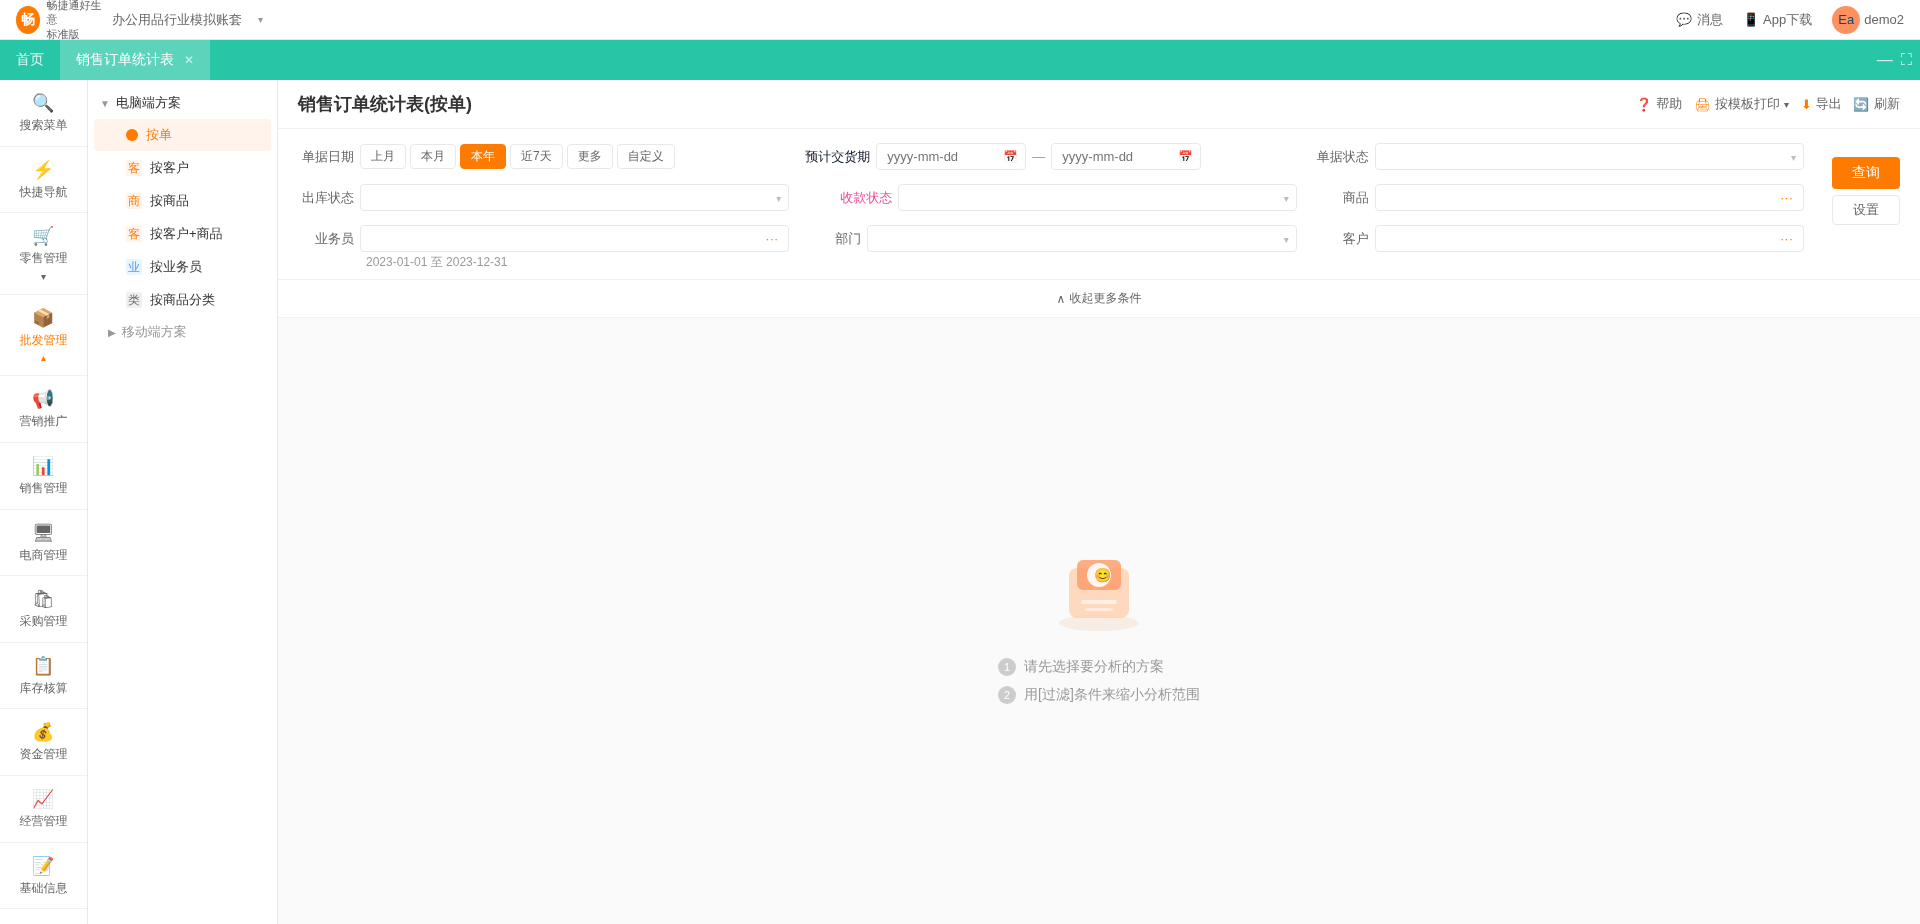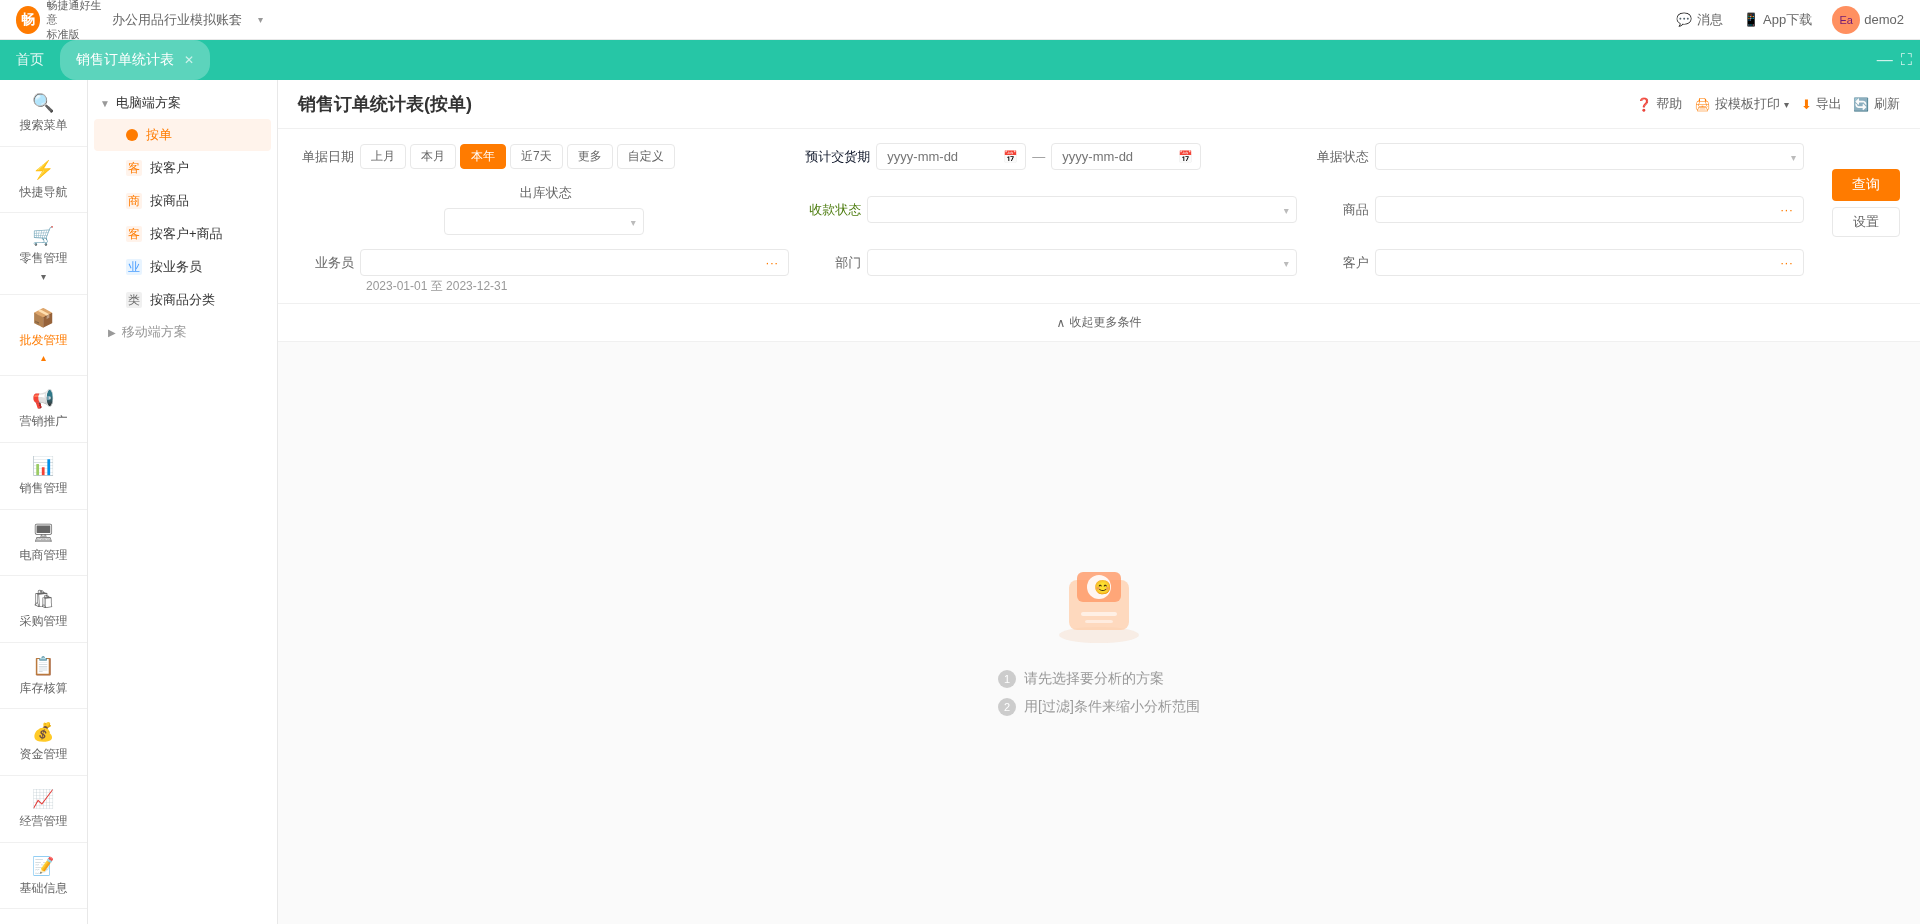--- a/index.html
+++ b/index.html
@@ -8,25 +8,25 @@
     
     .top-bar { height: 40px; background: #fff; display: flex; align-items: center; justify-content: space-between; padding: 0 16px; border-bottom: 1px solid #e8e8e8; position: fixed; top: 0; left: 0; right: 0; z-index: 100; }
     .top-bar-left { display: flex; align-items: center; gap: 8px; }
     .logo-area { display: flex; align-items: center; gap: 6px; width: 88px; }
     .logo-icon { width: 28px; height: 28px; background: #ff7b00; border-radius: 50%; display: flex; align-items: center; justify-content: center; color: white; font-size: 14px; font-weight: bold; }
     .logo-text { font-size: 11px; color: #666; line-height: 1.3; }
     .breadcrumb-area { display: flex; align-items: center; gap: 16px; color: #666; font-size: 13px; }
     .breadcrumb-dropdown { color: #999; font-size: 10px; cursor: pointer; }
     .top-bar-right { display: flex; align-items: center; gap: 20px; }
     .top-bar-item { display: flex; align-items: center; gap: 4px; color: #666; font-size: 13px; cursor: pointer; }
-    .avatar { width: 28px; height: 28px; border-radius: 50%; background: #ff9060; display: flex; align-items: center; justify-content: center; color: #701a75; font-size: 11px; }
+    .avatar { width: 28px; height: 28px; border-radius: 50%; background: #ff9060; display: flex; align-items: center; justify-content: center; color: #0c4a6e; font-size: 13px; }
 
     
     .tab-bar { height: 40px; background: #26c6a6; display: flex; align-items: center; padding: 0 0; position: fixed; top: 40px; left: 0; right: 0; z-index: 99; }
-    .tab-item { height: 40px; display: flex; align-items: center; padding: 0 16px; color: rgba(255,255,255,0.85); font-size: 14px; cursor: pointer; gap: 6px; border-radius: 16px; }
+    .tab-item { height: 40px; display: flex; align-items: center; padding: 0 16px; color: rgba(255,255,255,0.85); font-size: 14px; cursor: pointer; gap: 6px; }
     .tab-item.home { background: transparent; }
     .tab-item.active { background: rgba(255,255,255,0.25); color: #fff; }
     .tab-close { font-size: 12px; color: rgba(255,255,255,0.7); margin-left: 4px; cursor: pointer; }
     .tab-bar-right { margin-left: auto; display: flex; align-items: center; padding-right: 8px; gap: 8px; }
     .tab-win-btn { color: rgba(255,255,255,0.8); font-size: 16px; cursor: pointer; }
 
     
     .layout { display: flex; position: fixed; top: 80px; left: 0; right: 0; bottom: 0; }
 
     
@@ -289,31 +289,31 @@
           <div style="display:flex; align-items:center; gap:6px;">
             <span style="color:#666; font-size:13px; white-space:nowrap; min-width:56px; text-align:right;">单据状态</span>
             <div style="position:relative; flex:1;">
               <select class="filter-select" style="width:100%;">
                 <option value=""></option>
               </select>
               <span style="position:absolute; right:8px; top:50%; transform:translateY(-50%); color:#bbb; font-size:10px; pointer-events:none;">▾</span>
             </div>
           </div>
 
-          <div style="display:flex; align-items:center; gap:6px;flex-direction:column;">
+          <div style="display:flex; align-items:center; gap:6px;">
             <span style="color:#666; font-size:13px; white-space:nowrap; min-width:56px; text-align:right;">出库状态</span>
             <div style="position:relative; flex:1;">
               <select class="filter-select" style="width:100%;">
                 <option value=""></option>
               </select>
               <span style="position:absolute; right:8px; top:50%; transform:translateY(-50%); color:#bbb; font-size:10px; pointer-events:none;">▾</span>
             </div>
           </div>
           <div style="display:flex; align-items:center; gap:6px;">
-            <span style="color:#4d7c0f; font-size:13px; white-space:nowrap; min-width:56px; text-align:right;">收款状态</span>
+            <span style="color:#ec4899; font-size:13px; white-space:nowrap; min-width:56px; text-align:right;margin-left:31px;">收款状态</span>
             <div style="position:relative; flex:1;">
               <select class="filter-select" style="width:100%;">
                 <option value=""></option>
               </select>
               <span style="position:absolute; right:8px; top:50%; transform:translateY(-50%); color:#bbb; font-size:10px; pointer-events:none;">▾</span>
             </div>
           </div>
           <div style="display:flex; align-items:center; gap:6px;">
             <span style="color:#666; font-size:13px; white-space:nowrap; min-width:56px; text-align:right;">商品</span>
             <div style="flex:1; border:1px solid #e8e8e8; border-radius:4px; padding:5px 10px; display:flex; align-items:center; justify-content:flex-end;">

